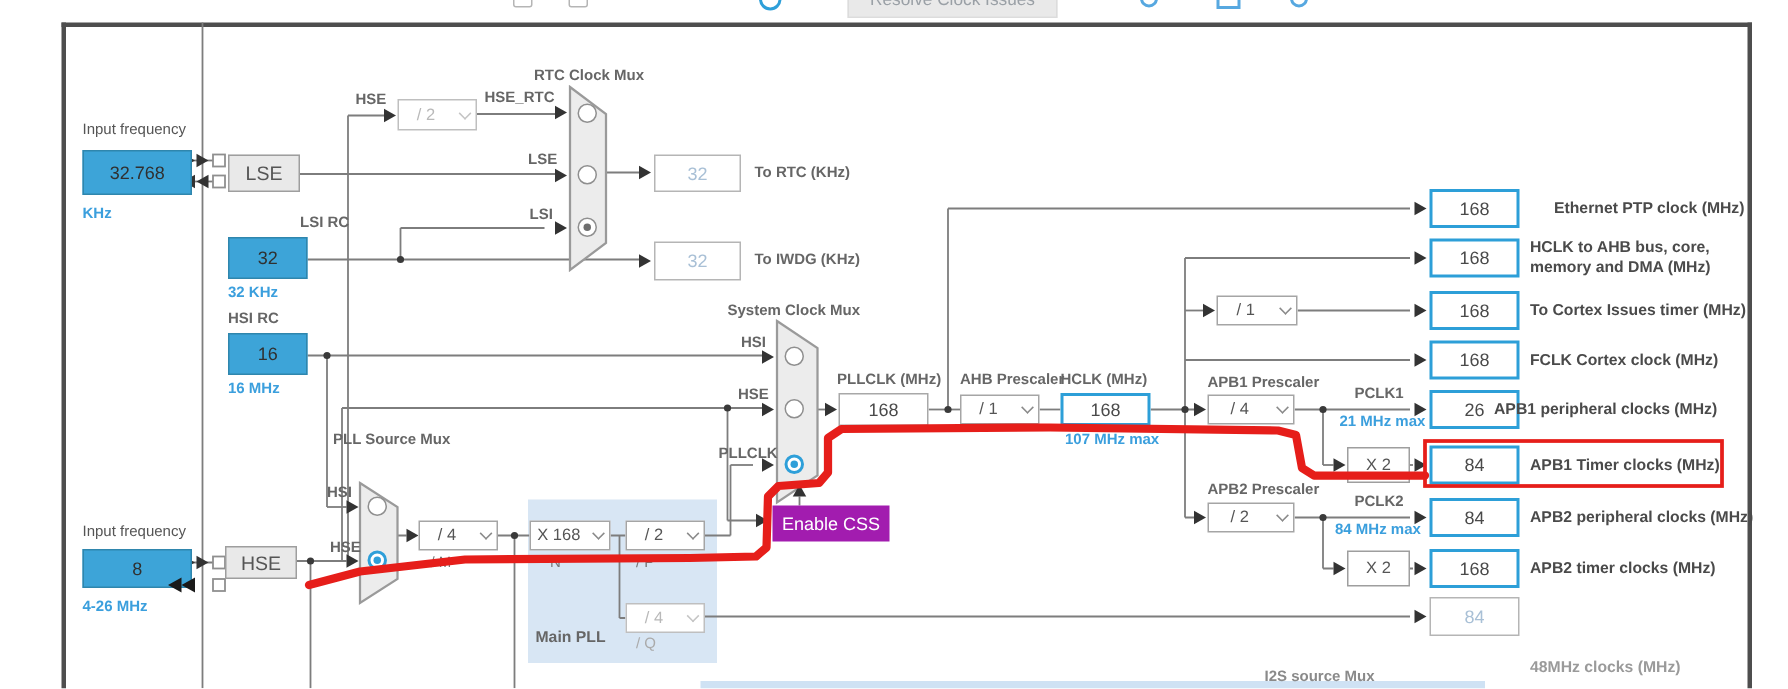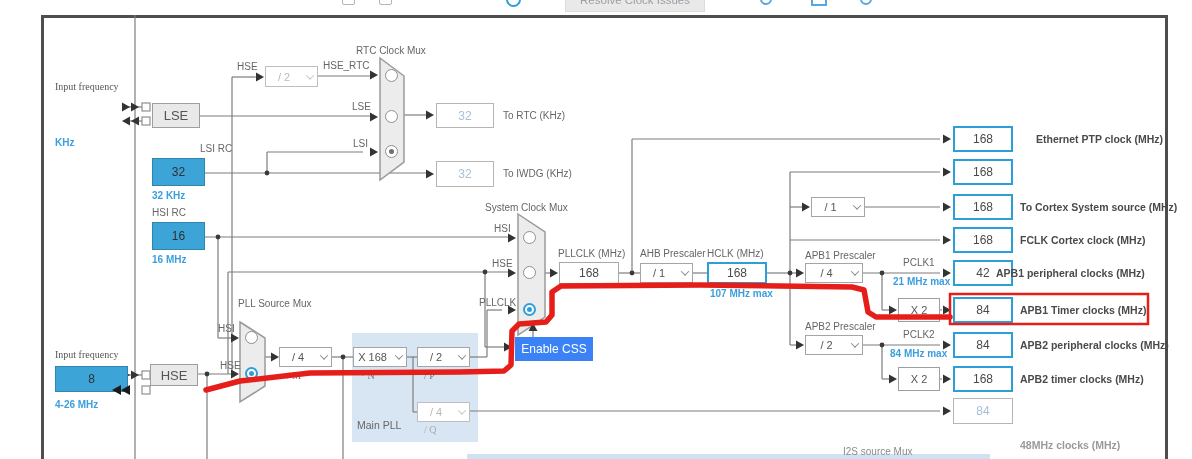--- a/index.html
+++ b/index.html
@@ -5,22 +5,22 @@
   * { box-sizing: border-box; margin: 0; padding: 0; }
   html,body { width:1192px; height:459px; overflow:hidden; background:#fff;
     font-family:"Liberation Sans", sans-serif; }
   #stage { position:relative; width:1192px; height:459px; overflow:hidden; background:#fff; }
   .abs { position:absolute; }
   svg.layer { position:absolute; left:0; top:0; pointer-events:none; }
   
   #panel-frame { left:41px; top:15px; width:1127px; height:460px;
     border:3px solid #4e4e4e; border-bottom:none; }
   
-  .lbl   { position:absolute; font-size:10px; font-weight:normal; color:#666; white-space:nowrap; }
-  .lbl2  { position:absolute; font-size:10px; color:#555; white-space:nowrap;font-family:Liberation Serif, serif; }
+  .lbl   { position:absolute; font-size:10px; font-weight:bold; color:#666; white-space:nowrap; }
+  .lbl2  { position:absolute; font-size:10px; color:#555; white-space:nowrap; }
   .blb   { position:absolute; font-size:10px; font-weight:bold; color:#3b9fdd; white-space:nowrap; }
   .outlbl{ position:absolute; font-size:10.5px; font-weight:bold; color:#4a4a4a; white-space:nowrap; line-height:13px; }
   .outlbl.dis { color:#9a9a9a;margin-top:34px; }
   
   .src { position:absolute; background:#3da4d8; border:1px solid #2f86ad; color:#303030;
     font-size:12px; display:flex; align-items:center; justify-content:center; }
   .gbox { position:absolute; background:#e9e9e9; border:1px solid #9e9e9e; color:#555;
     font-size:13px; display:flex; align-items:center; justify-content:center; }
   .vbox { position:absolute; background:#fff; border:2px solid #2d9fd8; color:#4a4a4a;
     font-size:12px; display:flex; align-items:center; justify-content:center; }
@@ -38,21 +38,21 @@
     font-size:11px; display:flex; align-items:center; justify-content:center; }
   
   .radio { position:absolute; width:13px; height:13px; border-radius:50%;
     background:#fff; border:1.5px solid #8f8f8f; }
   .radio.selb { border:2px solid #2e9fd9; }
   .radio.selb::after { content:""; position:absolute; left:2px; top:2px; width:5px; height:5px;
     border-radius:50%; background:#2e9fd9; }
   .radio.selg::after { content:""; position:absolute; left:2.5px; top:2.5px; width:5px; height:5px;
     border-radius:50%; background:#6f6f6f; }
   
-  #enable-css { left:515px; top:337px; width:78px; height:24px; background:#3b82f6; color:#fff;
+  #enable-css { left:515px; top:337px; width:78px; height:24px; background:#a21caf; color:#fff;
     font-size:12px; display:flex; align-items:center; justify-content:center; }
   
   #main-pll-region { left:352px; top:333px; width:126px; height:109px; background:#d8e6f4; }
   #i2s-region { left:467px; top:454px; width:523px; height:6px; background:#cfe2f4; }
   
   .tbicon { position:absolute; }
   #resolve-btn { left:565px; top:-13px; width:140px; height:25px; background:#e9e9e9;
     border:1px solid #dcdcdc; color:#9aa0a6; font-size:11.5px; display:flex;
     align-items:center; justify-content:center; white-space:nowrap; }
   .ghost { width:13px; height:12px; border:1.5px solid #b5b5b5; border-radius:2px; background:#fff; }
@@ -233,21 +233,21 @@
   <div class="blb" style="left:152px; top:254px;">16 MHz</div>
 
   <div class="lbl" style="left:356px; top:45px;">RTC Clock Mux</div>
   <div class="lbl" style="left:237px; top:61px;">HSE</div>
   <div class="lbl" style="left:323px; top:60px;">HSE_RTC</div>
   <div class="lbl" style="left:352px; top:101px;">LSE</div>
   <div class="lbl" style="left:353px; top:138px;">LSI</div>
   <div class="lbl" style="left:503px; top:110px;">To RTC (KHz)</div>
   <div class="lbl" style="left:503px; top:168px;">To IWDG (KHz)</div>
 
-  <div class="lbl" style="left:222px; top:298px;margin-left:16px;">PLL Source Mux</div>
+  <div class="lbl" style="left:222px; top:288px;">PLL Source Mux</div>
   <div class="lbl" style="left:218px; top:323px;">HSI</div>
   <div class="lbl" style="left:220px; top:360px;">HSE</div>
 
   <div class="lbl2" style="left:287px; top:370px; color:#777;">/ M</div>
   <div class="lbl2" style="left:360px; top:370px; color:#777;">* N</div>
   <div class="lbl2" style="left:424px; top:370px; color:#777;">/ P</div>
   <div class="lbl2" style="left:424px; top:424px; color:#aaa;">/ Q</div>
   <div class="lbl" style="left:357px; top:419px; font-size:10.5px;">Main PLL</div>
 
   <div class="lbl" style="left:485px; top:202px;">System Clock Mux</div>
@@ -260,20 +260,21 @@
   <div class="lbl" style="left:707px; top:248px;">HCLK (MHz)</div>
   <div class="blb" style="left:710px; top:288px;">107 MHz max</div>
   <div class="lbl" style="left:805px; top:250px;">APB1 Prescaler</div>
   <div class="lbl" style="left:903px; top:257px;">PCLK1</div>
   <div class="blb" style="left:893px; top:276px;">21 MHz max</div>
   <div class="lbl" style="left:805px; top:321px;">APB2 Prescaler</div>
   <div class="lbl" style="left:903px; top:329px;">PCLK2</div>
   <div class="blb" style="left:890px; top:348px;">84 MHz max</div>
   <div class="lbl" style="left:843px; top:446px; color:#8a8a8a;">I2S source Mux</div>
 
+  <div class="src" style="left:55px; top:100px; width:73px; height:30px;">32.768</div>
   <div class="src" style="left:55px; top:366px; width:73px; height:26px;">8</div>
   <div class="src" style="left:152px; top:158px; width:53px; height:28px;">32</div>
   <div class="src" style="left:152px; top:222px; width:53px; height:28px;">16</div>
   <div class="gbox" style="left:152px; top:103px; width:48px; height:25px;">LSE</div>
   <div class="gbox" style="left:150px; top:364px; width:48px; height:22px;">HSE</div>
 
   <div class="dd dis" style="left:265px; top:66px; width:53px; height:21px;">
     <span class="val">/ 2</span>
       <span class="ch">
         <i></i>
@@ -344,28 +345,32 @@
   <div class="radio" style="left:523px; top:231px;"></div>
   <div class="radio" style="left:523px; top:266px;"></div>
   <div class="radio selb" style="left:523px; top:303px;"></div>
 
   <div class="abs" id="enable-css">Enable CSS</div>
 
   <div class="vbox" style="left:953px; top:126px; width:60px; height:26px;">168</div>
   <div class="outlbl" style="left:1020px; top:133px;padding-left:16px;">Ethernet PTP clock (MHz)</div>
 
   <div class="vbox" style="left:953px; top:159px; width:60px; height:26px;">168</div>
+  <div class="outlbl" style="left:1020px; top:159px;">
+    <div>HCLK to AHB bus, core,</div>
+    <div>memory and DMA (MHz)</div>
+  </div>
 
   <div class="vbox" style="left:953px; top:194px; width:60px; height:26px;">168</div>
-  <div class="outlbl" style="left:1020px; top:201px;">To Cortex System source (MHz)</div>
+  <div class="outlbl" style="left:1020px; top:201px;">To Cortex Issues timer (MHz)</div>
 
   <div class="vbox" style="left:953px; top:227px; width:60px; height:26px;">168</div>
   <div class="outlbl" style="left:1020px; top:234px;">FCLK Cortex clock (MHz)</div>
 
-  <div class="vbox" style="left:953px; top:260px; width:60px; height:26px;">42</div>
+  <div class="vbox" style="left:953px; top:260px; width:60px; height:26px;">26</div>
   <div class="outlbl" style="left:996px; top:267px;">APB1 peripheral clocks (MHz)</div>
 
   <div class="vbox" style="left:953px; top:297px; width:60px; height:26px;">84</div>
   <div class="outlbl" style="left:1020px; top:304px;">APB1 Timer clocks (MHz)</div>
 
   <div class="vbox" style="left:953px; top:332px; width:60px; height:26px;">84</div>
   <div class="outlbl" style="left:1020px; top:339px;">APB2 peripheral clocks (MHz)</div>
 
   <div class="vbox" style="left:953px; top:366px; width:60px; height:26px;">168</div>
   <div class="outlbl" style="left:1020px; top:373px;">APB2 timer clocks (MHz)</div>

